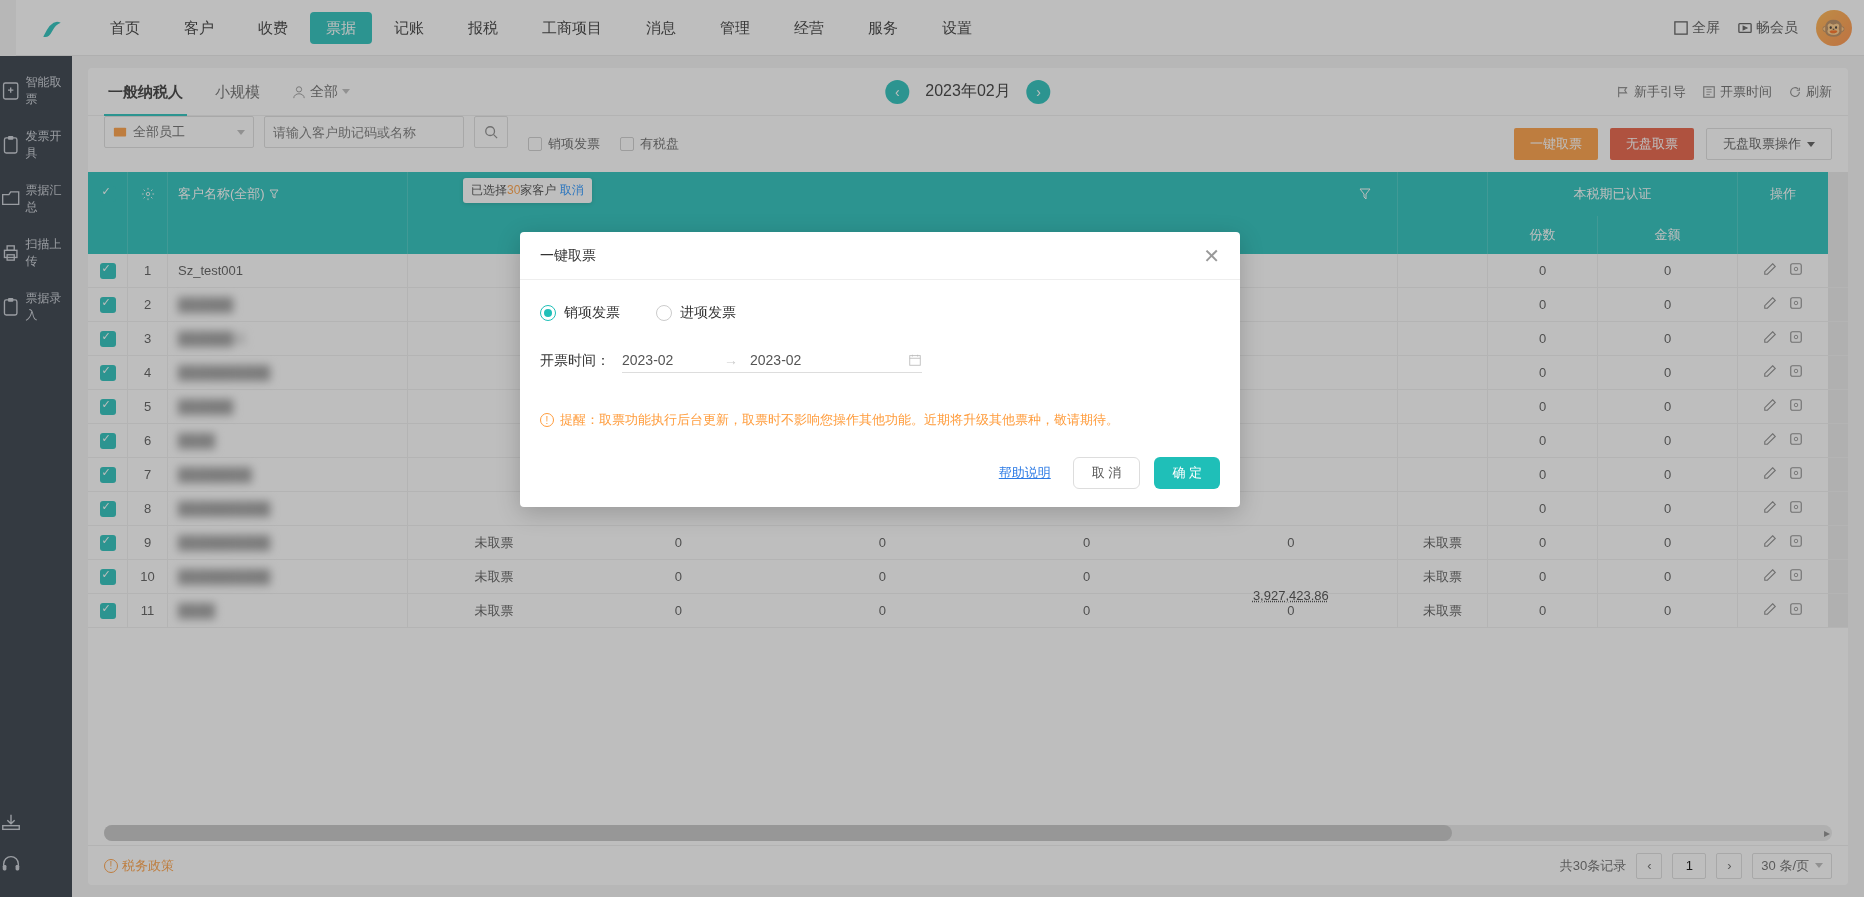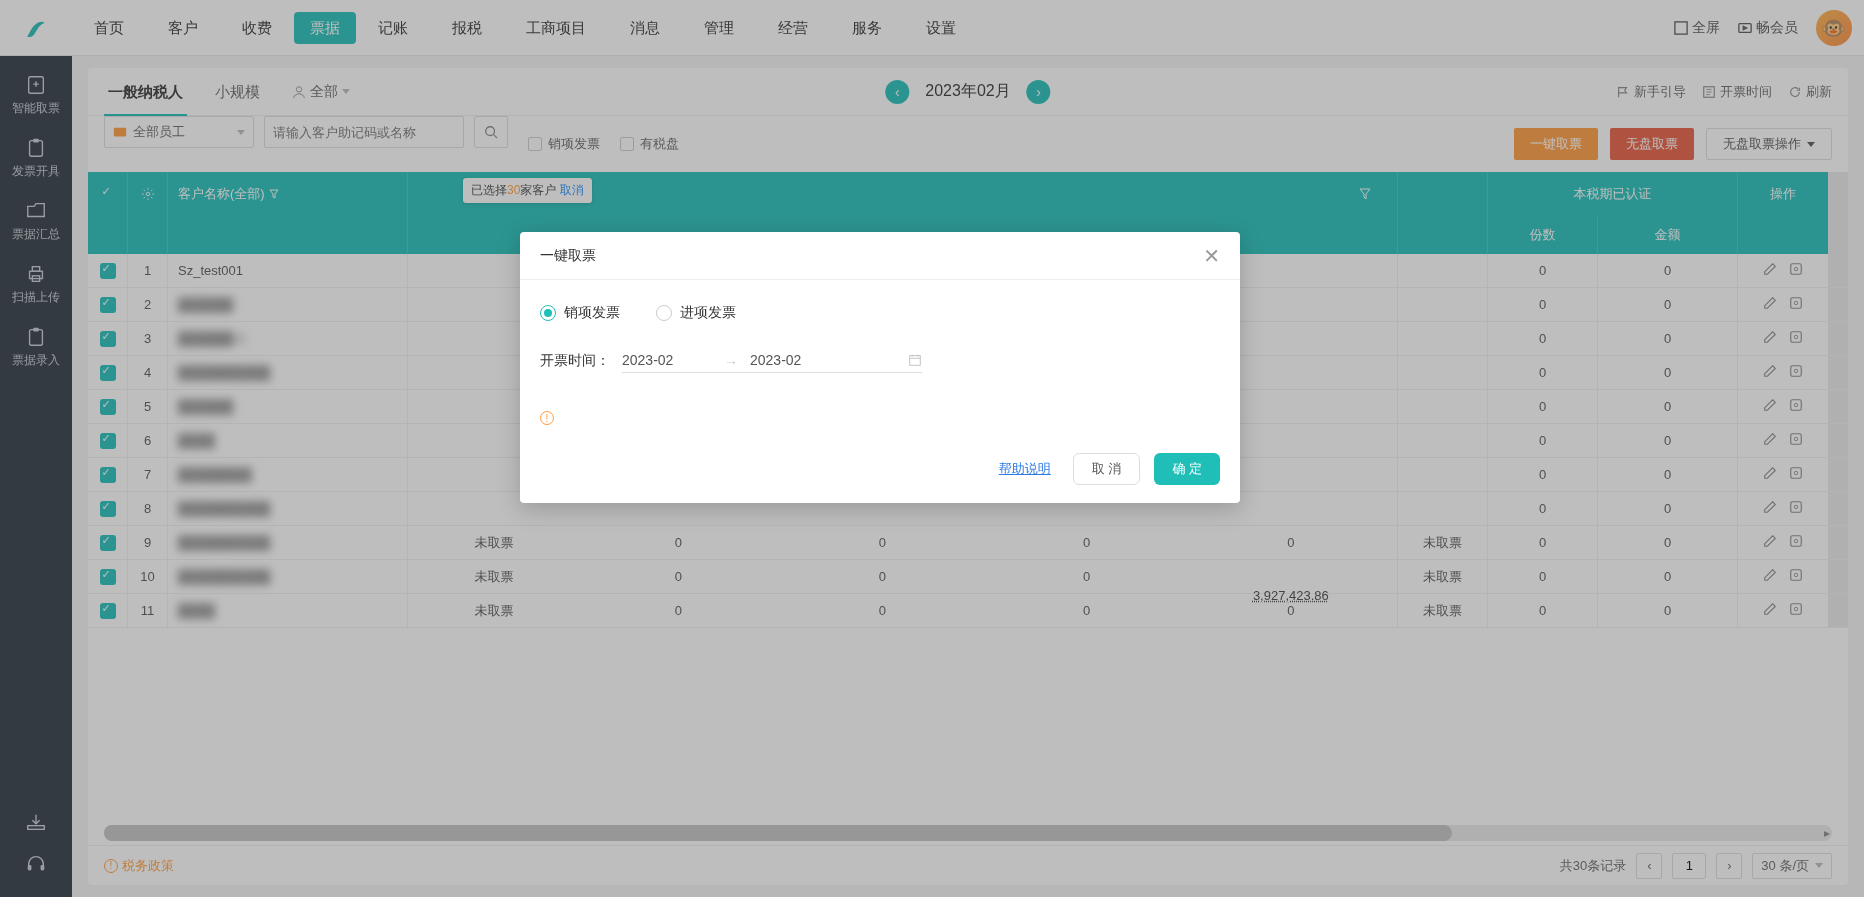--- a/index.html
+++ b/index.html
@@ -1,31 +1,31 @@
 <!DOCTYPE html>
 <html><head>
 <meta charset="utf-8">
 <style>
   * { box-sizing: border-box; margin: 0; padding: 0; font-family: "Microsoft YaHei", Arial, sans-serif; }
   body { width: 1864px; height: 897px; background: #f5f5f5; overflow: hidden; position: relative; }
   
   
-  .top-nav { height: 56px; background: #fff; display: flex; align-items: center; padding: 0 12px; border-bottom: 1px solid #e8e8e8; }
+  .top-nav { height: 56px; background: #fff; display: flex; align-items: center; padding: 0 12px; border-bottom: 1px solid #e8e8e8; margin-left: 16px; }
   .logo { width: 48px; height: 48px; display: flex; align-items: center; justify-content: center; }
   .logo svg { width: 28px; height: 28px; }
   .nav-items { display: flex; gap: 0; margin-left: 12px; }
   .nav-item { padding: 0 22px; height: 56px; line-height: 56px; color: #333; font-size: 15px; cursor: pointer; }
   .nav-item.active { background: #1fbfb8; color: #fff; border-radius: 4px; height: 32px; line-height: 32px; margin-top: 12px; padding: 0 16px; }
   .nav-right { margin-left: auto; display: flex; align-items: center; gap: 18px; color: #555; font-size: 14px; }
   .nav-right-item { display: flex; align-items: center; gap: 4px; cursor: pointer; }
   .avatar { width: 36px; height: 36px; border-radius: 50%; background: linear-gradient(135deg,#ffb347,#ff8c42); display:flex;align-items:center;justify-content:center;font-size:20px; }
   
   
   .left-sidebar { position: absolute; left: 0; top: 56px; bottom: 0; width: 72px; background: #2c3540; display: flex; flex-direction: column; align-items: center; padding-top: 8px; }
-  .sidebar-item { width: 100%; padding: 10px 0; display: flex; flex-direction: column; align-items: center; gap: 4px; color: #c8cdd4; font-size: 12px; cursor: pointer; }
+  .sidebar-item { width: 100%; padding: 10px 0; display: flex; flex-direction: row; align-items: center; gap: 4px; color: #c8cdd4; font-size: 12px; cursor: pointer; }
   .sidebar-item svg { width: 22px; height: 22px; fill: #c8cdd4; }
   .sidebar-bottom { margin-top: auto; margin-bottom: 12px; width:100%; }
   
   
   .main { position: absolute; left: 72px; top: 56px; right: 0; bottom: 0; padding: 12px 16px; }
   .panel { background: #fff; border-radius: 4px; height: 100%; display: flex; flex-direction: column; position:relative; }
   
   
   .sub-header { height: 48px; display: flex; align-items: center; padding: 0 16px; border-bottom: 1px solid #eee; position:relative; }
   .tabs { display: flex; gap: 24px; }
@@ -740,20 +740,21 @@
         <span class="date-arrow">→</span>
         <input class="date-input" value="2023-02" style="">
         <svg class="date-cal" width="14" height="14" viewBox="0 0 16 16">
             <rect x="2" y="3" width="12" height="11" fill="none" stroke="#bbb"></rect>
             <path d="M2 6h12M5 2v2M11 2v2" stroke="#bbb"></path>
           </svg>
       </div>
     </div>
     <div class="modal-warn">
       <span style="width:14px;height:14px;border:1px solid #ff9c3c;border-radius:50%;display:flex;align-items:center;justify-content:center;font-size:10px">!</span>
+      <span>提醒：取票功能执行后台更新，取票时不影响您操作其他功能。近期将升级其他票种，敬请期待。</span>
     </div>
   </div>
   <div class="modal-footer">
     <span class="help-link">帮助说明</span>
     <div class="mbtn mbtn-default">取 消</div>
     <div class="mbtn mbtn-primary">确 定</div>
   </div>
 </div>
 
 </body></html>

